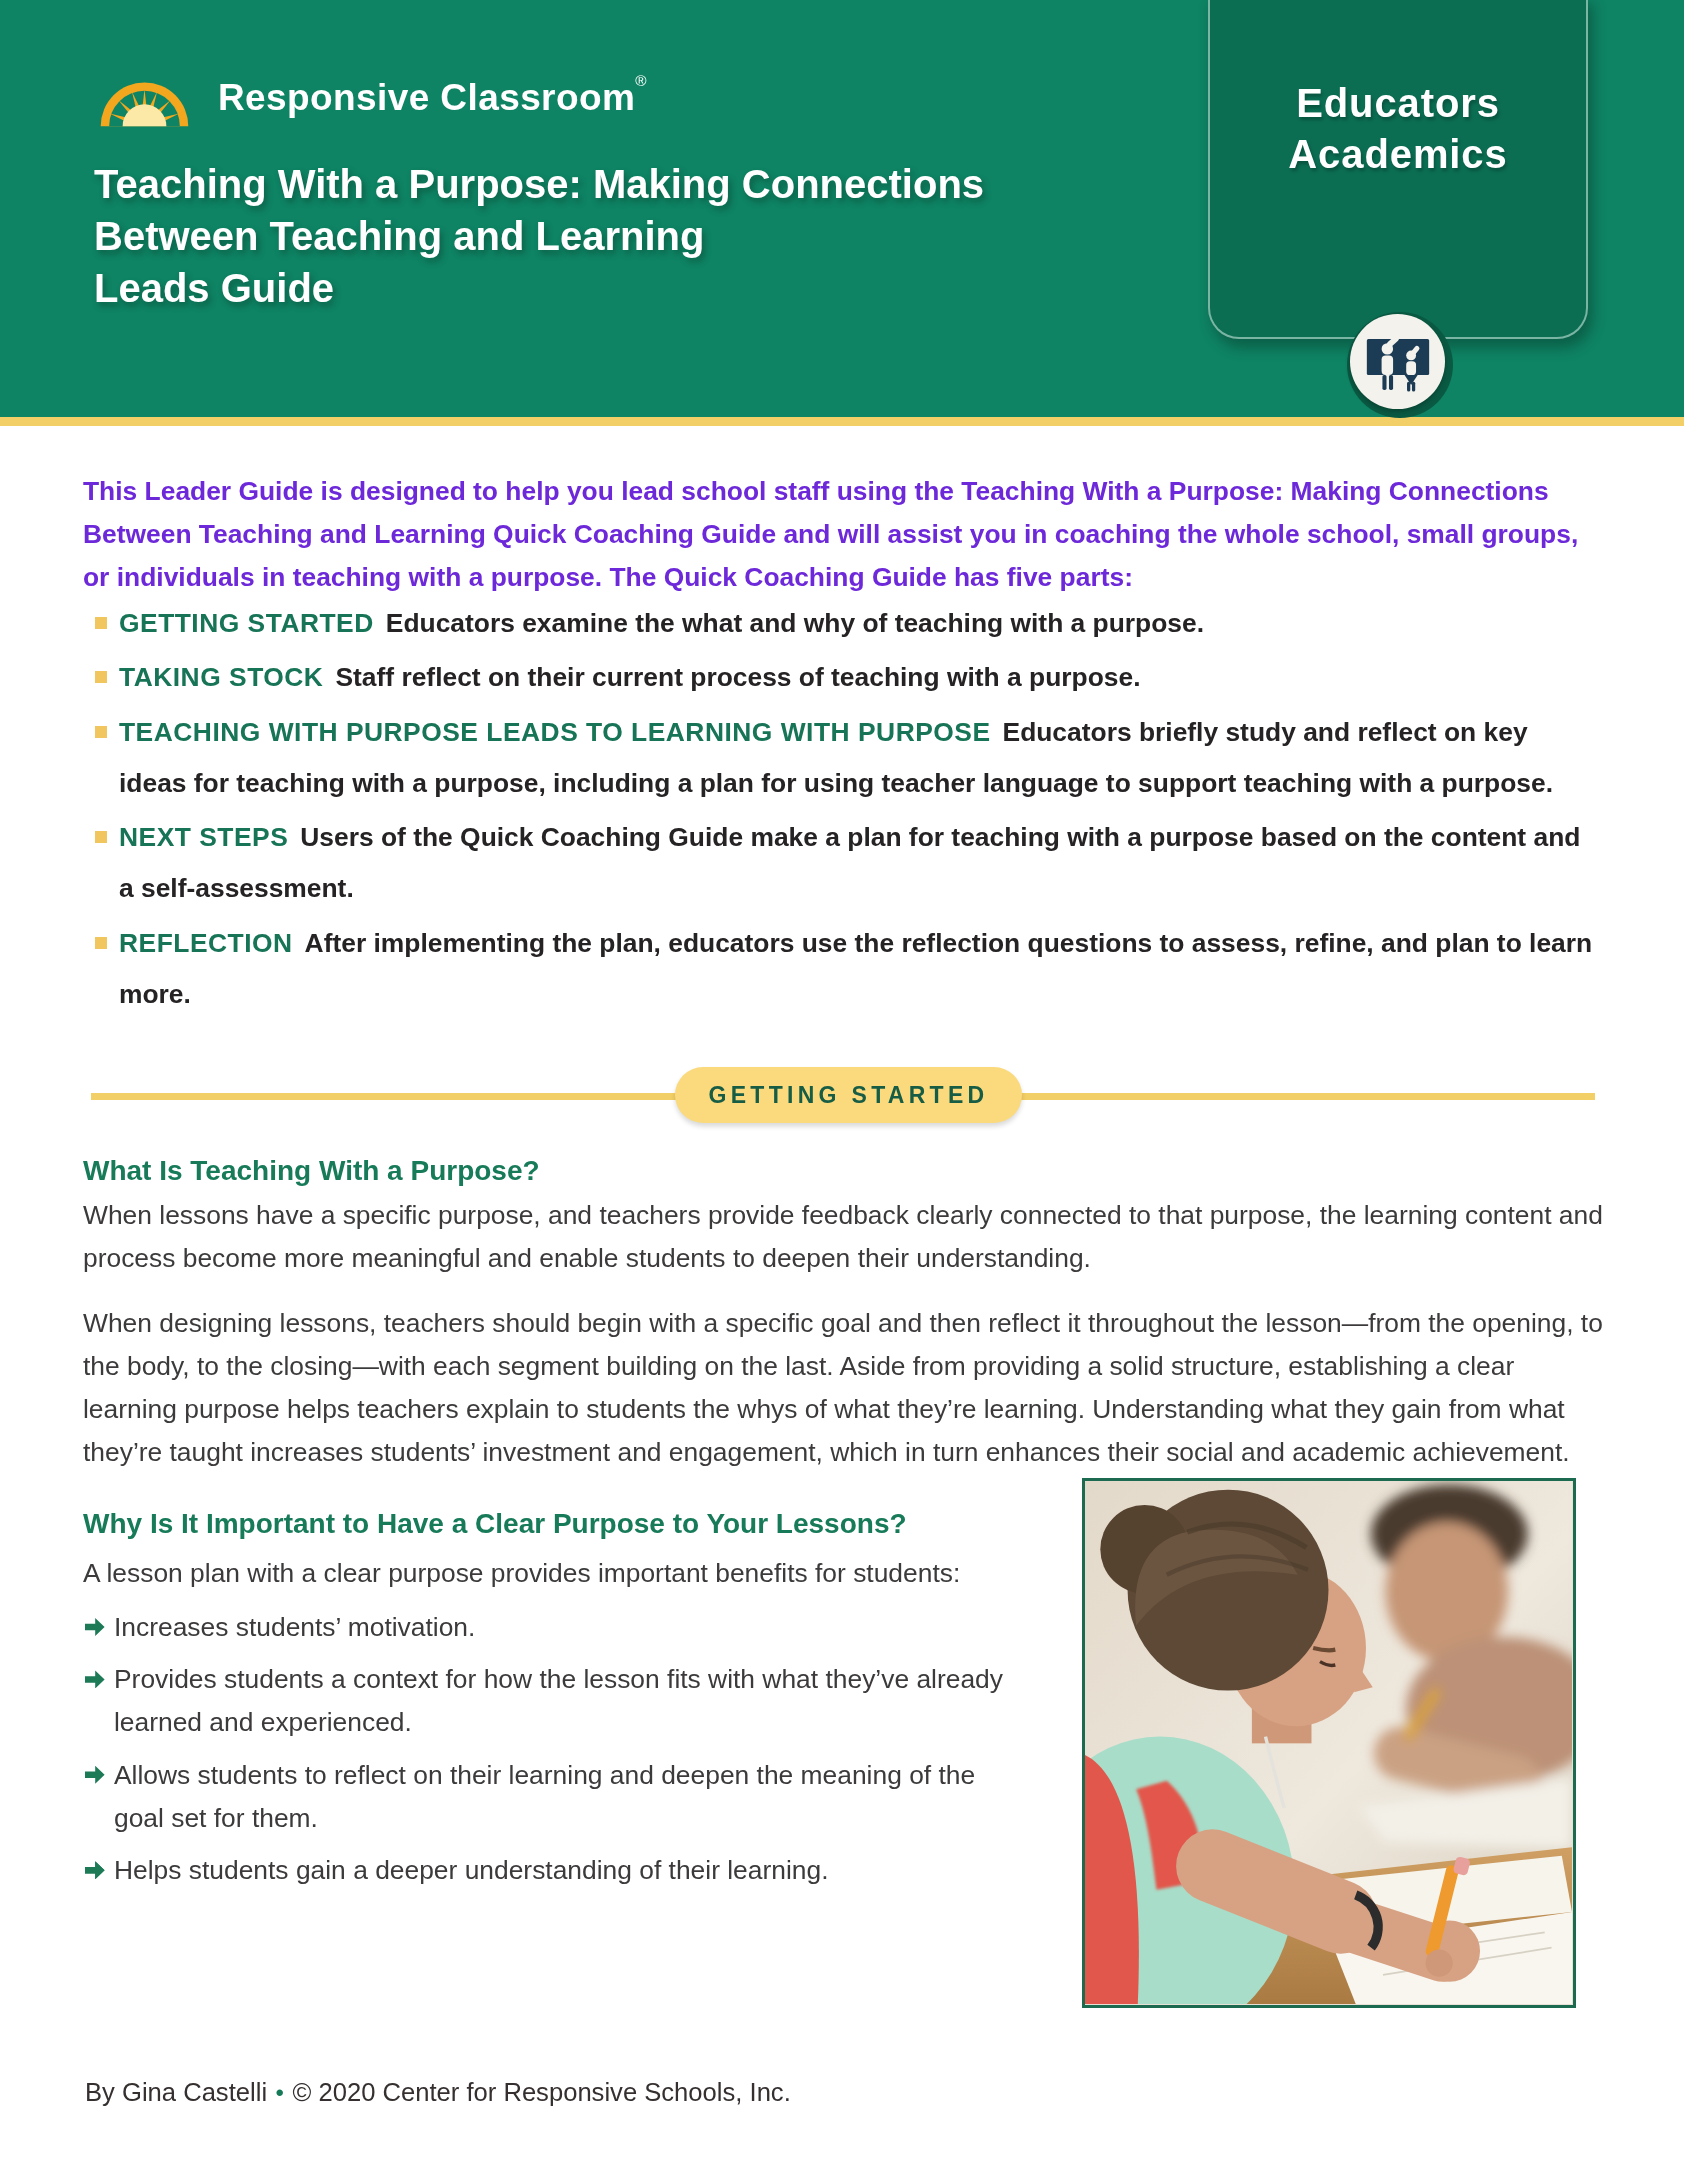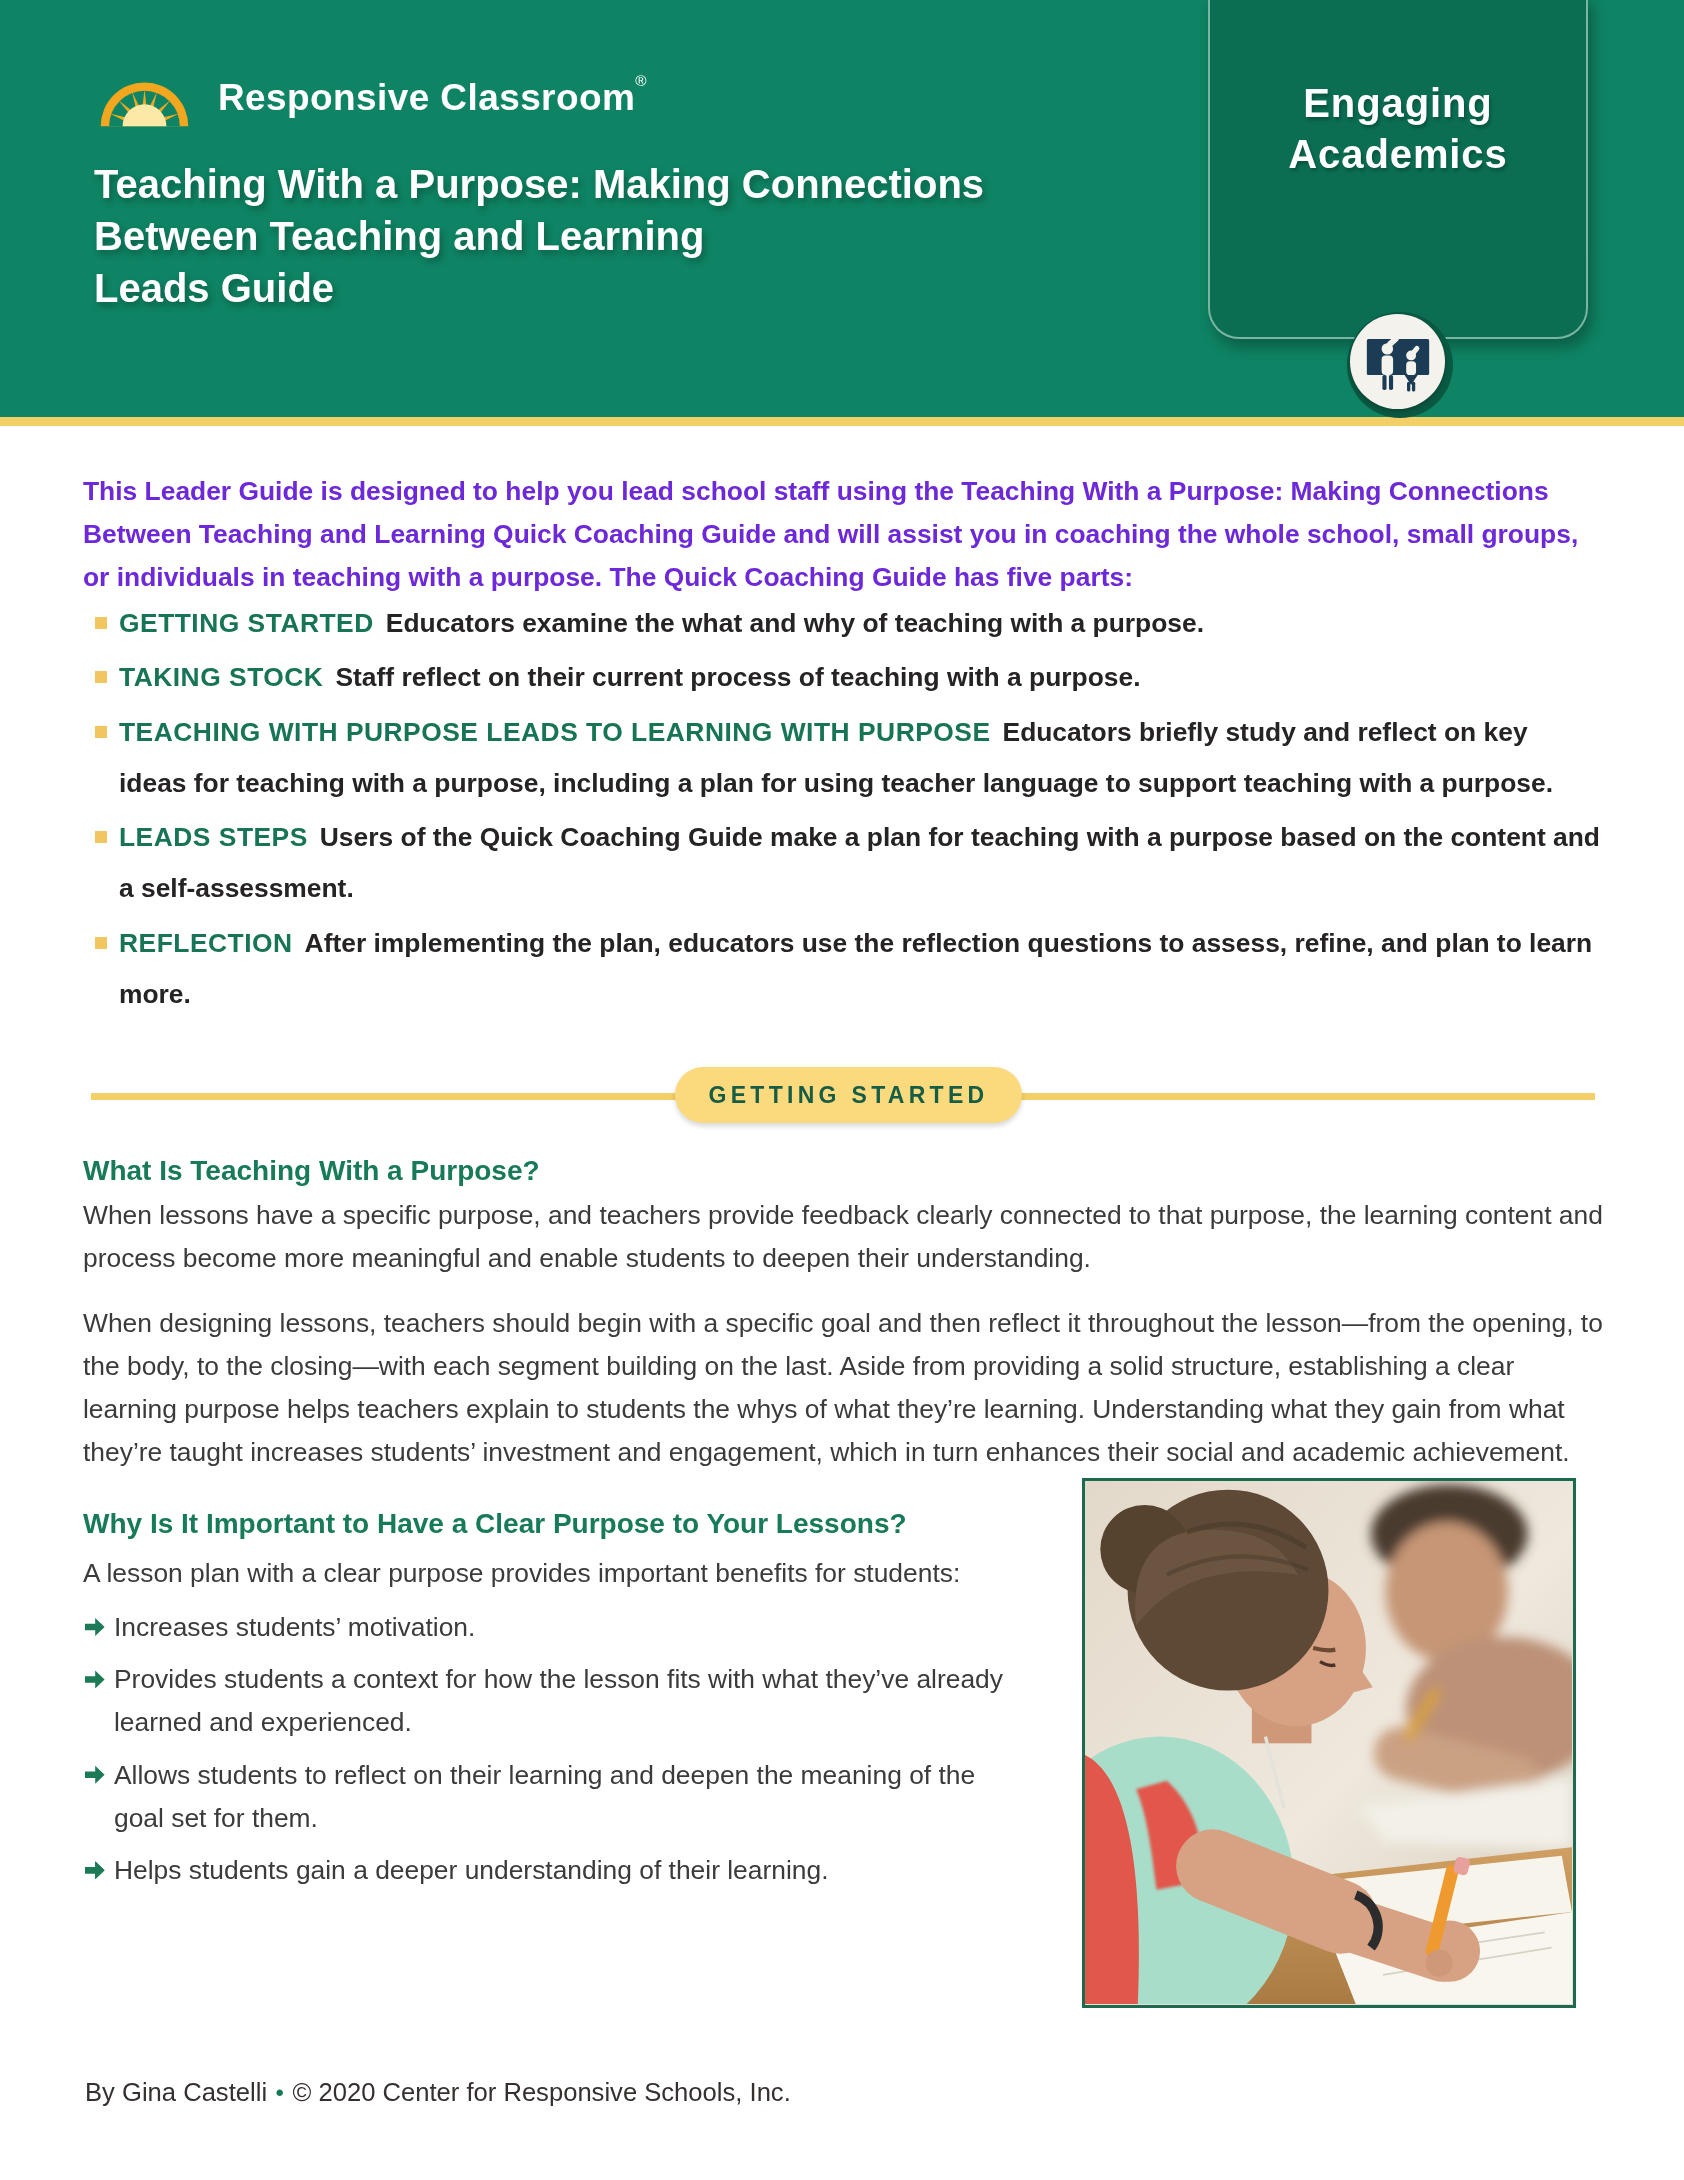--- a/index.html
+++ b/index.html
@@ -113,21 +113,21 @@
   </div>
 
   <div class="doc-title">
     <div>Teaching With a Purpose: Making Connections</div>
     <div>Between Teaching and Learning</div>
     <div>Leads Guide</div>
   </div>
 
   <div class="badge">
     <div class="badge-text">
-      <div>Engaging</div>
+      <div>Educators</div>
       <div>Academics</div>
     </div>
   </div>
   <div class="badge-disc-back"></div>
   <div class="badge-disc">
     <svg width="82" height="82" viewBox="0 0 100 100">
       <rect x="12" y="22" width="76" height="44" rx="2" fill="#1c3c55"></rect>
       <g fill="#f4f2ec">
         <circle cx="37" cy="34" r="7"></circle>
         <rect x="30" y="42" width="14" height="24" rx="5"></rect>
@@ -145,21 +145,21 @@
       </g>
     </svg>
   </div>
 
   <p class="intro">This Leader Guide is designed to help you lead school staff using the Teaching With a Purpose: Making Connections Between Teaching and Learning Quick Coaching Guide and will assist you in coaching the whole school, small groups, or individuals in teaching with a purpose. The Quick Coaching Guide has five parts:</p>
 
   <ul class="parts">
     <li><span class="sq"></span><span class="part-label">GETTING STARTED</span><span class="part-text">Educators examine the what and why of teaching with a purpose.</span></li>
     <li><span class="sq"></span><span class="part-label">TAKING STOCK</span><span class="part-text">Staff reflect on their current process of teaching with a purpose.</span></li>
     <li><span class="sq"></span><span class="part-label">TEACHING WITH PURPOSE LEADS TO LEARNING WITH PURPOSE</span><span class="part-text">Educators briefly study and reflect on key ideas for teaching with a purpose, including a plan for using teacher language to support teaching with a purpose.</span></li>
-    <li><span class="sq"></span><span class="part-label">LEADS STEPS</span><span class="part-text">Users of the Quick Coaching Guide make a plan for teaching with a purpose based on the content and a self-assessment.</span></li>
+    <li><span class="sq"></span><span class="part-label">NEXT STEPS</span><span class="part-text">Users of the Quick Coaching Guide make a plan for teaching with a purpose based on the content and a self-assessment.</span></li>
     <li><span class="sq"></span><span class="part-label">REFLECTION</span><span class="part-text">After implementing the plan, educators use the reflection questions to assess, refine, and plan to learn more.</span></li>
   </ul>
 
   <div class="divider-line"></div>
   <div class="divider-pill">GETTING STARTED</div>
 
   <h2 class="h-green h1a">What Is Teaching With a Purpose?</h2>
   <p class="para p1">When lessons have a specific purpose, and teachers provide feedback clearly connected to that purpose, the learning content and process become more meaningful and enable students to deepen their understanding.</p>
   <p class="para p2">When designing lessons, teachers should begin with a specific goal and then reflect it throughout the lesson—from the opening, to the body, to the closing—with each segment building on the last. Aside from providing a solid structure, establishing a clear learning purpose helps teachers explain to students the whys of what they’re learning. Understanding what they gain from what they’re taught increases students’ investment and engagement, which in turn enhances their social and academic achievement.</p>
 

